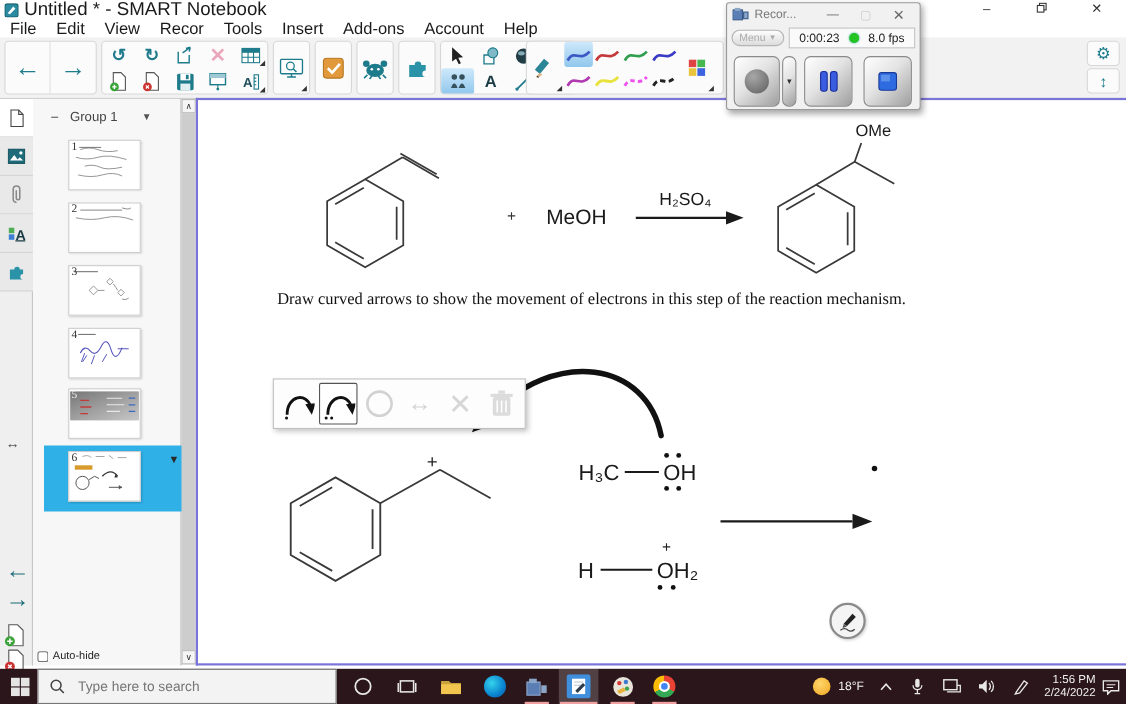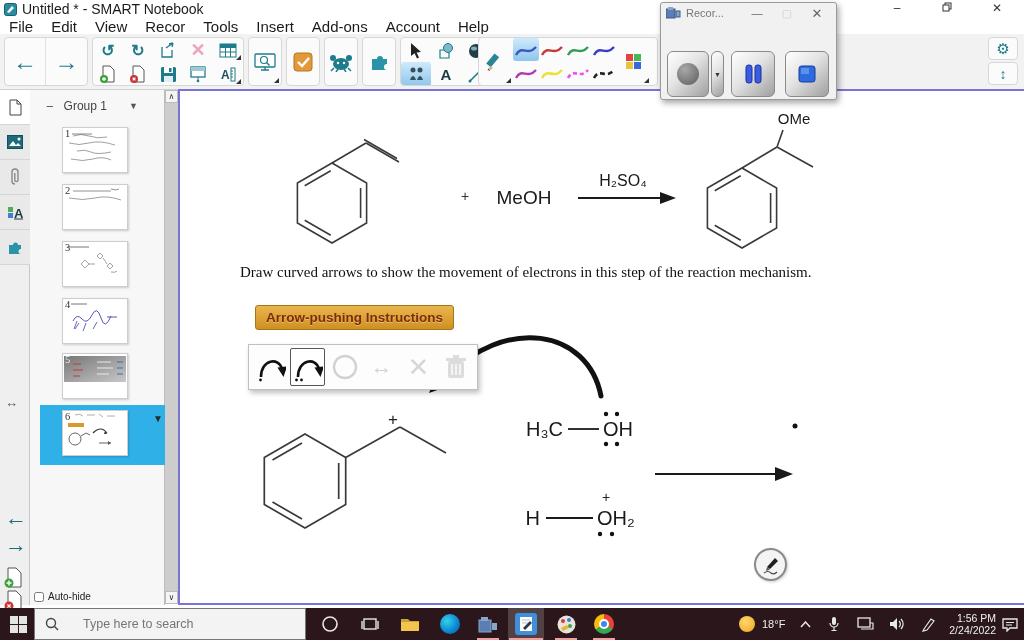--- a/index.html
+++ b/index.html
@@ -1,21 +1,21 @@
 <!DOCTYPE html>
 <html><head>
 <meta charset="utf-8">
 <style>
 *{margin:0;padding:0;box-sizing:border-box}
 html,body{width:1024px;height:640px;overflow:hidden;background:#fff;font-family:"Liberation Sans",sans-serif}
 .screen{position:relative;width:1024px;height:640px;background:#fff}
 .abs{position:absolute}
 
 .titlebar{position:absolute;left:0;top:0;width:1024px;height:18px;background:#fff;display:flex;align-items:center;padding-left:4px}
-.tb-title{font-size:14px;color:#1a1a1a;margin-left:5px}
+.tb-title{font-size:17px;color:#1a1a1a;margin-left:5px}
 .win-controls{position:absolute;right:2px;top:0;height:18px;display:flex}
 .win-btn{width:50px;text-align:center;font-size:12px;color:#333;line-height:17px}
 .menubar{position:absolute;left:0;top:18px;width:1024px;height:16px;background:#fff;display:flex;align-items:center}
 .menu-item{font-size:15px;color:#1a1a1a;padding:0 9px}
 
 .toolbar{position:absolute;left:0;top:34px;width:1024px;height:56px;background:#f2f2f2;border-bottom:1px solid #d0d0d0}
 .grp{position:absolute;background:#fbfbfb;border:1px solid #d7d7d7;border-radius:4px;display:flex;flex-wrap:wrap;overflow:hidden}
 .cell{display:flex;align-items:center;justify-content:center;position:relative}
 .cell.sel{background:linear-gradient(#cfe9fb,#8fc6ec);border-radius:3px}
 .teal{color:#1e7b8c}
@@ -37,29 +37,29 @@
 .thumbpanel{position:absolute;left:30px;top:90px;width:135px;height:515px;background:#f7f7f7;border-right:1px solid #bdbdbd}
 .grp-head{position:absolute;left:0;top:8px;width:135px;height:16px;display:flex;align-items:center}
 .thumb{position:absolute;width:66px;height:46px;background:#fff;border:1px solid #cdcdcd;box-shadow:1px 1px 2px rgba(0,0,0,.18)}
 .tnum{position:absolute;left:2px;top:0px;font-size:10.5px;color:#333;font-family:"Liberation Serif",serif}
 .sel-wrap{position:absolute;left:10px;top:315px;width:128px;height:60px;background:#2fb1e8}
 .autohide{position:absolute;left:4px;bottom:3px;display:flex;align-items:center;gap:4px;font-size:10px;color:#222}
 
 .vscroll{position:absolute;left:165px;top:90px;width:13px;height:514px;background:#cdcdcd}
 .scroll-btn{position:absolute;left:0;width:13px;height:13px;background:#f5f5f5;border:1px solid #bbb;font-size:8px;color:#333;text-align:center;line-height:11px}
 .canvas{position:absolute;left:178px;top:89px;width:846px;height:516px;background:#fff;border:2px solid #7b74d8;border-right:none}
-.instr{position:absolute;left:60px;top:173px;width:700px;font-family:"Liberation Serif",serif;font-size:15px;color:#111}
+.instr{position:absolute;left:72px;top:173px;width:700px;font-family:"Liberation Serif",serif;font-size:15px;color:#111}
 .orange-btn{position:absolute;left:75px;top:214px;height:25px;padding:0 10px;background:linear-gradient(#eab54e,#cf9022);border:1px solid #a87416;border-radius:3px;font-size:13.5px;font-weight:bold;color:#7c2d05;display:flex;align-items:center;text-shadow:0 1px 0 rgba(255,255,255,.35)}
 .arrowbar{position:absolute;left:68px;top:253px;width:230px;height:46px;background:#fdfdfd;border:1px solid #c0c0c0;box-shadow:2px 3px 5px rgba(0,0,0,.25);display:flex;align-items:center;padding:0 4px;gap:2px}
 .ab-item{width:35px;height:38px;display:flex;align-items:center;justify-content:center}
 .ab-item.sel{border:1px solid #555;border-radius:2px;background:#fff}
 .pencil-badge{position:absolute;left:574px;top:457px;width:33px;height:33px;border-radius:50%;border:2px solid #8a8a8a;background:#f4f4f4;display:flex;align-items:center;justify-content:center;box-shadow:1px 1px 3px rgba(0,0,0,.2)}
 
 .taskbar{position:absolute;left:0;top:608px;width:1024px;height:32px;background:#2b161b;display:flex;align-items:center;z-index:60}
-.search{position:absolute;left:34px;top:0;width:272px;height:32px;background:#f3f3f3;border:1px solid #777;display:flex;align-items:center;padding-left:10px;gap:24px}
+.search{position:absolute;left:34px;top:0;width:272px;height:32px;background:#f3f3f3;border:1px solid #777;display:flex;align-items:center;padding-left:10px;gap:12px}
 .search input{border:none;outline:none;background:transparent;font-size:12.5px;color:#333;width:200px;font-family:"Liberation Sans",sans-serif}
 .tb-ico{position:absolute;top:0;width:36px;height:32px;display:flex;align-items:center;justify-content:center}
 .runline{position:absolute;bottom:0;height:2px;background:#f0a0a0}
 .tray-txt{color:#f0f0f0;font-size:11px}
 .clock{position:absolute;right:28px;top:0;height:32px;display:flex;flex-direction:column;align-items:flex-end;justify-content:center;color:#f0f0f0;font-size:10.5px;line-height:12px}
 </style>
 </head>
 <body>
 
 <div class="screen">
@@ -332,20 +332,31 @@
       <svg width="15" height="12">
           <rect x="0" y="2" width="9" height="9" fill="#5b7fb5" stroke="#3a5a8a"></rect>
           <rect x="10" y="4" width="4" height="6" fill="#8aa5c8" stroke="#3a5a8a"></rect>
           <rect x="2" y="0" width="5" height="3" fill="#8aa5c8"></rect>
         </svg>
       <span class="t">Recor...</span>
       <span class="rec-ctl">—</span>
       <span class="rec-ctl" style="color:#ccc">▢</span>
       <span class="rec-ctl" style="font-size:13px">✕</span>
     </div>
+    <div class="rec-status">
+      <div class="menu-pill">
+          <span>Menu</span>
+          <span style="font-size:7px">▼</span>
+        </div>
+      <div class="stat-box">
+        <span>0:00:23</span>
+        <span class="rec-dot"></span>
+        <span>8.0 fps</span>
+      </div>
+    </div>
     <div class="big-btn" style="left:6px;width:42px">
       <div style="width:22px;height:22px;border-radius:50%;background:radial-gradient(circle at 35% 30%,#a8a8a8,#5c5c5c)"></div>
     </div>
     <div class="big-btn" style="left:50px;width:13px">
         <span style="font-size:7px;color:#333">▼</span>
       </div>
     <div class="big-btn" style="left:70px;width:44px">
       <svg width="20" height="22">
           <rect x="3" y="2" width="6" height="18" rx="2.5" fill="#3a5ce0" stroke="#1a2f9a"></rect>
           <rect x="12" y="2" width="6" height="18" rx="2.5" fill="#3a5ce0" stroke="#1a2f9a"></rect>
@@ -537,23 +548,20 @@
         <circle cx="432" cy="443" r="2.2" fill="#111"></circle>
 
       <path d="M475,383 H595" stroke="#1a1a1a" stroke-width="2.2"></path>
       <polygon points="595,376 613,383 595,390" fill="#1a1a1a"></polygon>
 
       <circle cx="615" cy="335" r="2.5" fill="#111"></circle>
     </svg>
 
     <div class="instr">Draw curved arrows to show the movement of electrons in this step of the reaction mechanism.</div>
 
-    <div class="orange-btn">
-      <span>Arrow-pushing Instructions</span>
-    </div>
 
     <div class="arrowbar">
       <div class="ab-item">
         <svg width="30" height="32">
             <path d="M5,26 C5,8 23,6 26,18" stroke="#111" stroke-width="2.6" fill="none"></path>
             <polygon points="27.5,26 21.5,16.5 31,15.5" fill="#111"></polygon>
             <circle cx="4.5" cy="29" r="1.4" fill="#111"></circle>
           </svg>
       </div>
       <div class="ab-item sel">

